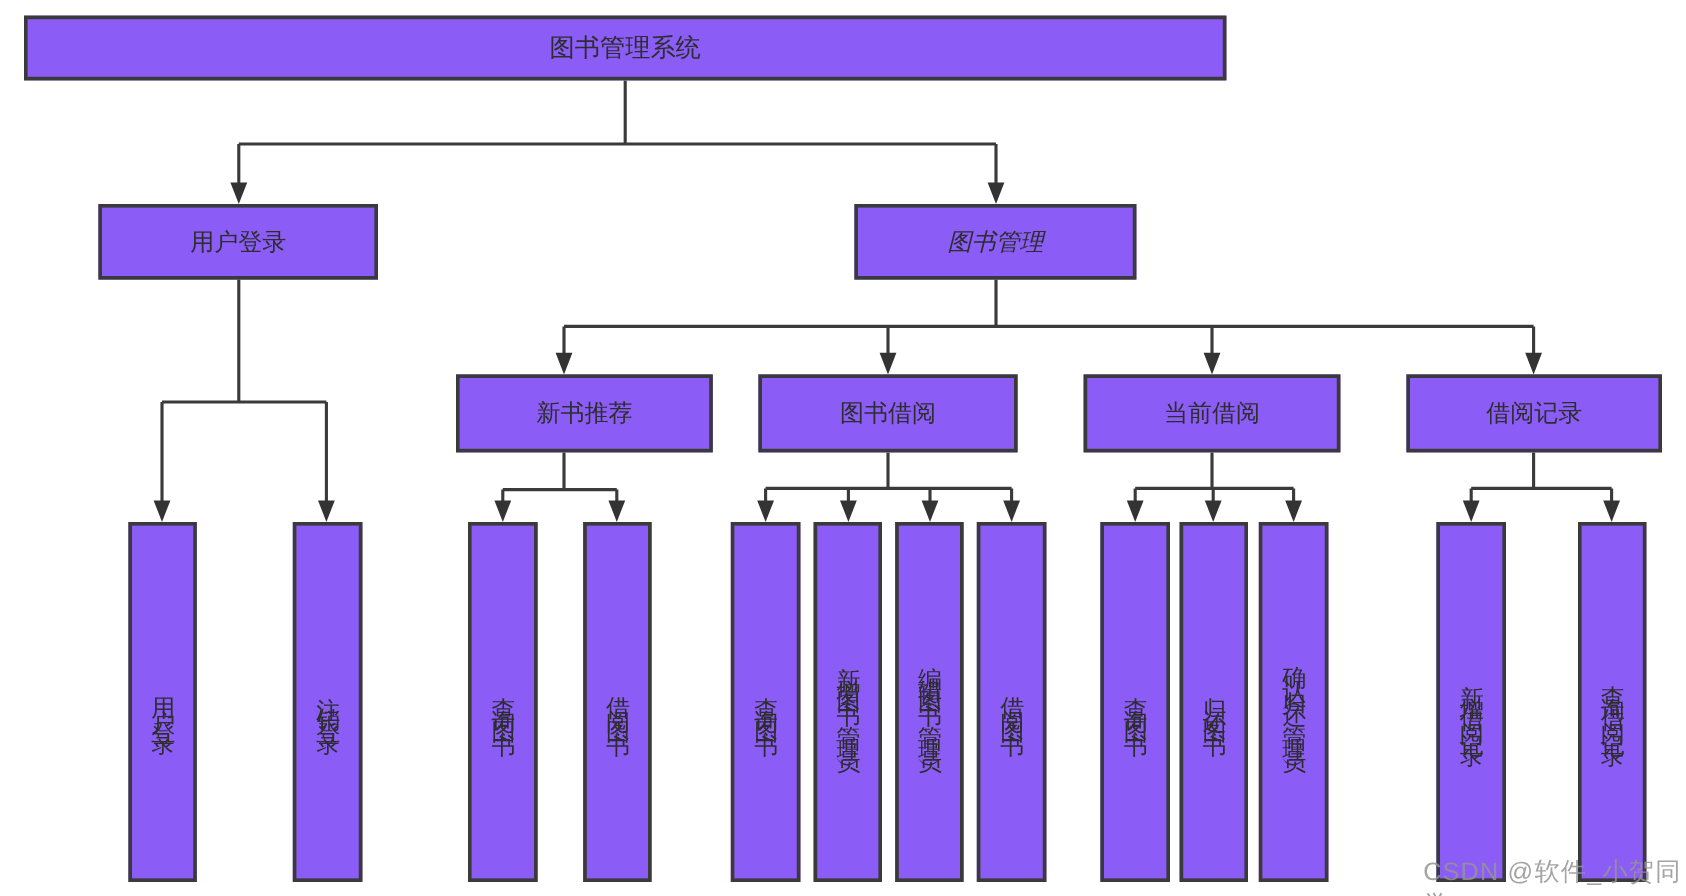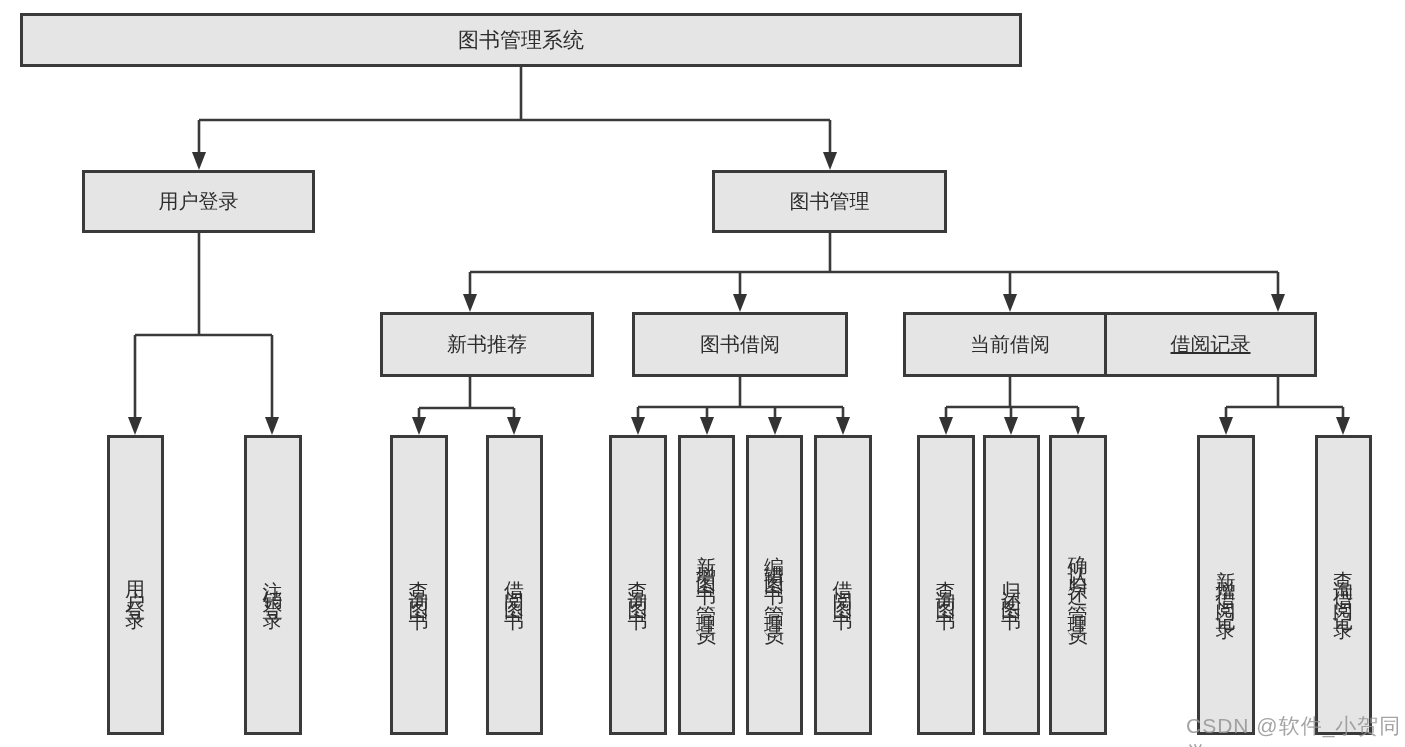--- a/index.html
+++ b/index.html
@@ -1,20 +1,20 @@
 <!DOCTYPE html>
 <html><head>
 <meta charset="utf-8">
 <style>
   html,body{margin:0;padding:0;background:#ffffff;}
   body{width:1405px;height:747px;position:relative;overflow:hidden;
        font-family:"Liberation Sans",sans-serif;}
   .stage{position:absolute;inset:0;}
   svg.wires{position:absolute;left:0;top:0;pointer-events:none;}
-  .box{position:absolute;box-sizing:border-box;border:3px solid #3a3a3a;background:#e5e5e5;
+  .box{position:absolute;box-sizing:border-box;border:3px solid #3a3a3a;background:#8b5cf6;
        display:flex;align-items:center;justify-content:center;
        color:#2d2d2d;font-size:20px;white-space:nowrap;}
   .root{font-size:21px;}
   .vbox span{writing-mode:vertical-rl;text-orientation:mixed;
        letter-spacing:10px;line-height:1;display:block;}
   .watermark{position:absolute;left:1186px;top:712px;font-size:21px;
        color:rgba(148,148,148,0.85);letter-spacing:1px;}
 </style>
 </head>
 <body>
@@ -61,34 +61,34 @@
     </g>
   </svg>
 
   <div class="box root" style="left:20px;top:13px;width:1002px;height:54px;">
     <span>图书管理系统</span>
   </div>
 
   <div class="box" style="left:82px;top:170px;width:233px;height:63px;">
     <span>用户登录</span>
   </div>
-  <div class="box" style="left:712px;top:170px;width:235px;height:63px;">
+  <div class="box" style="left:712px;top:170px;width:235px;height:63px;font-style:italic;">
     <span>图书管理</span>
   </div>
 
   <div class="box" style="left:363px;top:312px;width:214px;height:65px;margin-left:17px;">
     <span>新书推荐</span>
   </div>
   <div class="box" style="left:903px;top:312px;width:214px;height:65px;">
     <span>当前借阅</span>
   </div>
   <div class="box" style="left:632px;top:312px;width:216px;height:65px;">
     <span>图书借阅</span>
   </div>
-  <div class="box" style="left:1104px;top:312px;width:213px;height:65px;text-decoration:underline;">
+  <div class="box" style="left:1172px;top:312px;width:213px;height:65px;">
     <span>借阅记录</span>
   </div>
 
   <div class="box vbox" style="left:107px;top:435px;width:57px;height:300px;">
     <span>用户登录</span>
   </div>
   <div class="box vbox" style="left:244px;top:435px;width:58px;height:300px;">
     <span>注销登录</span>
   </div>
 

